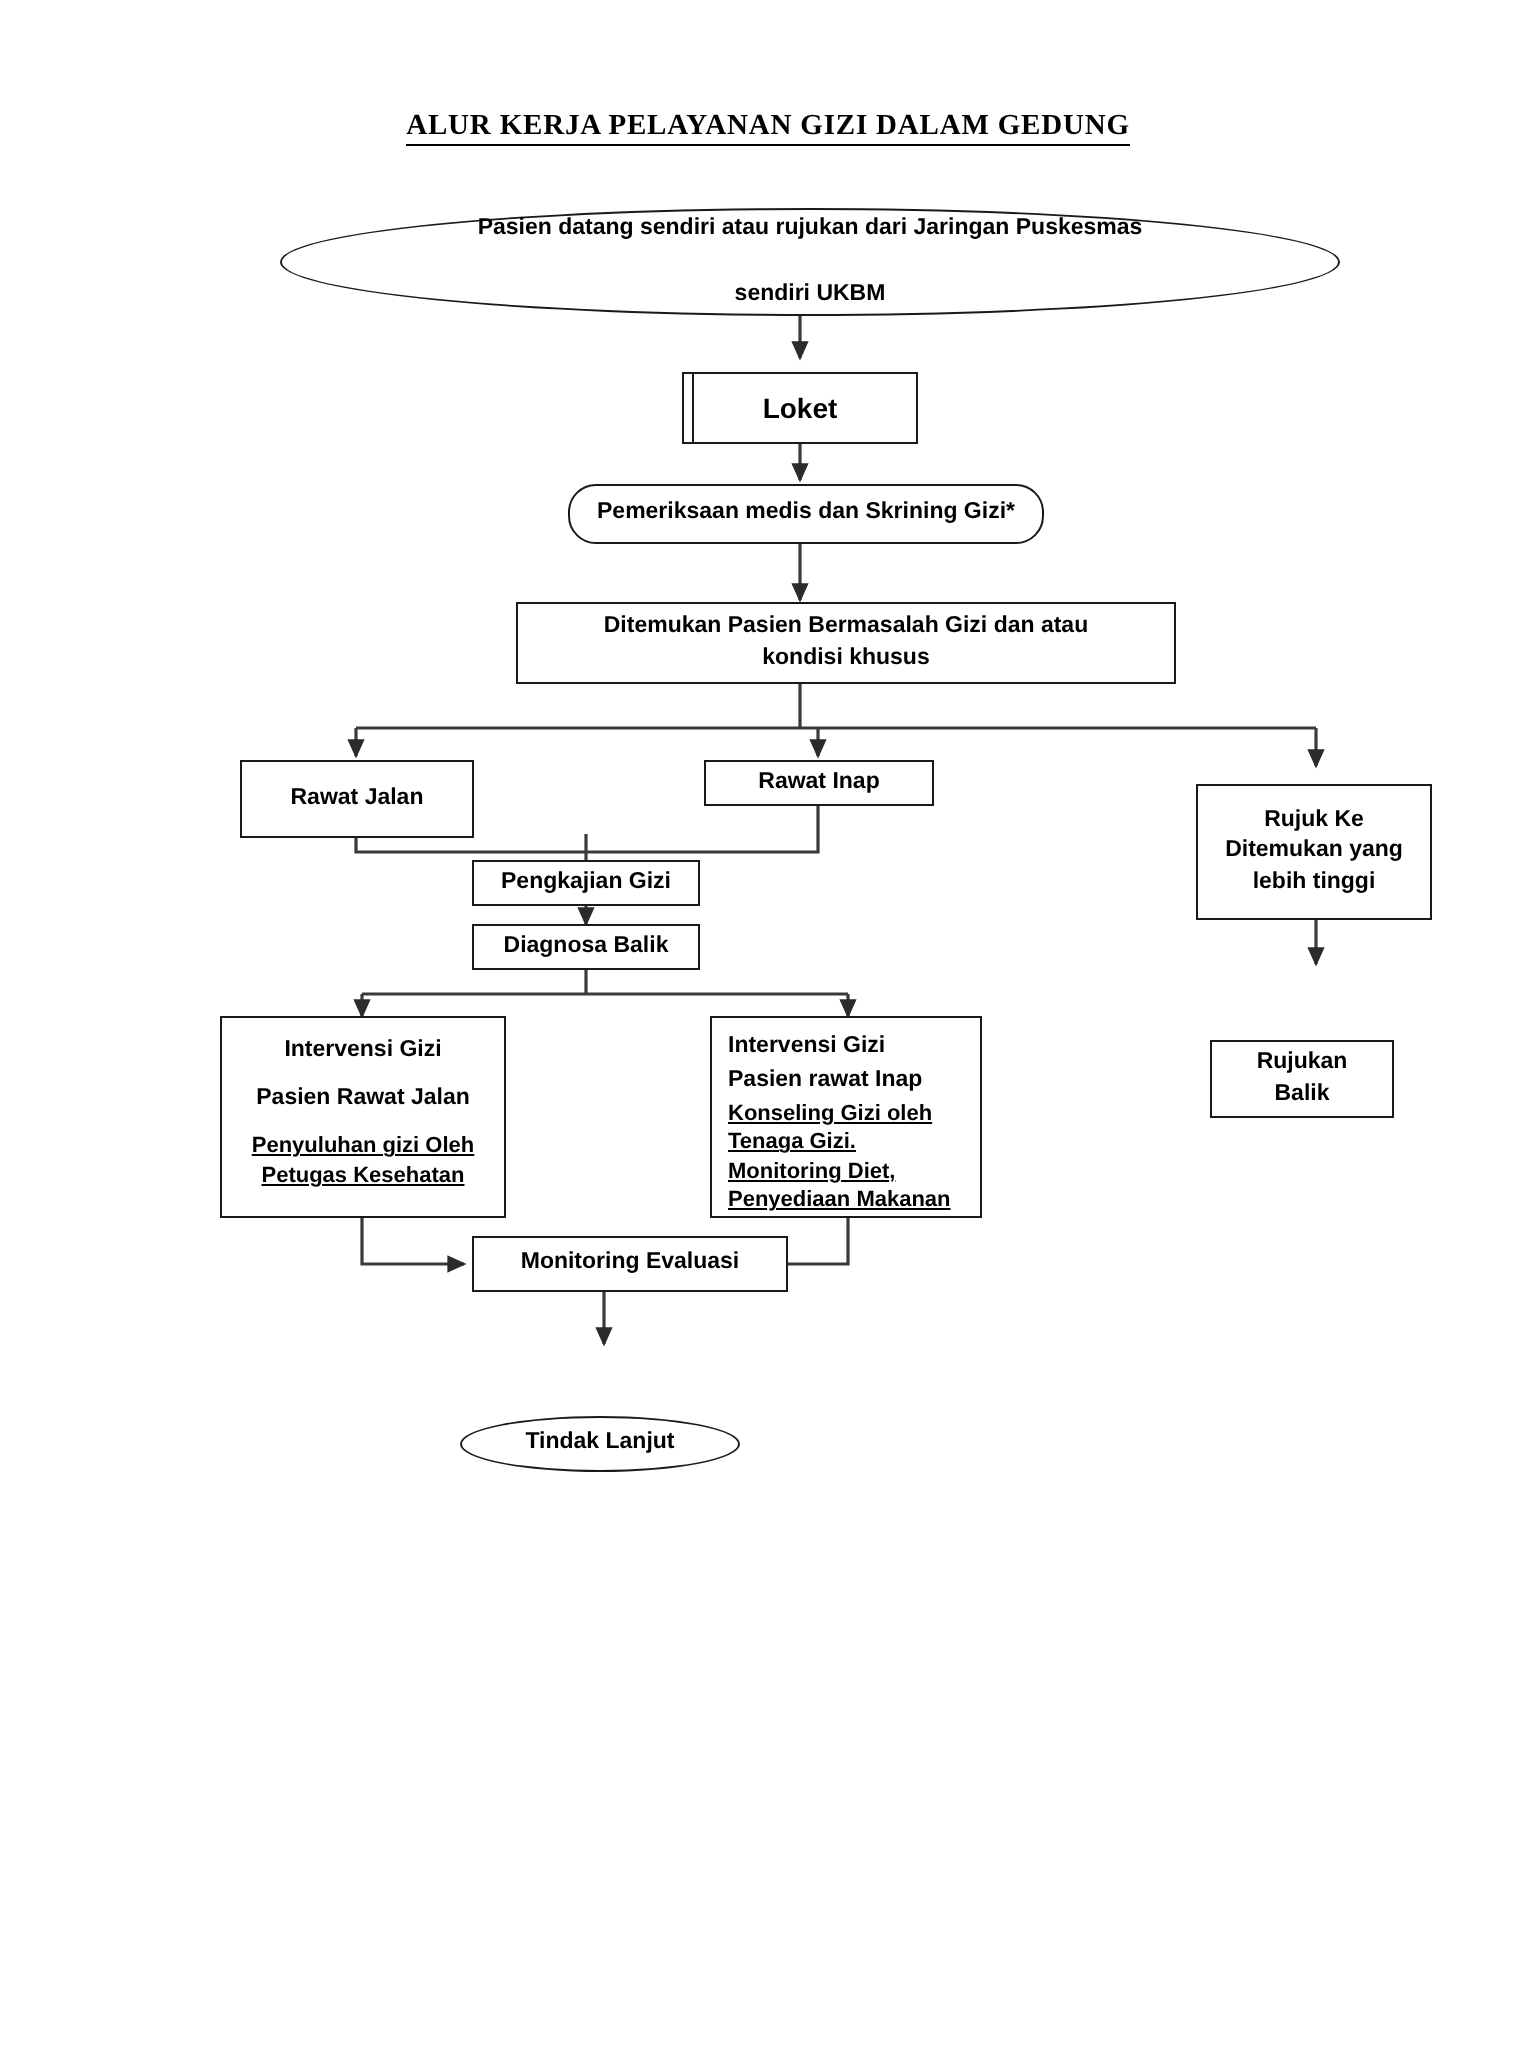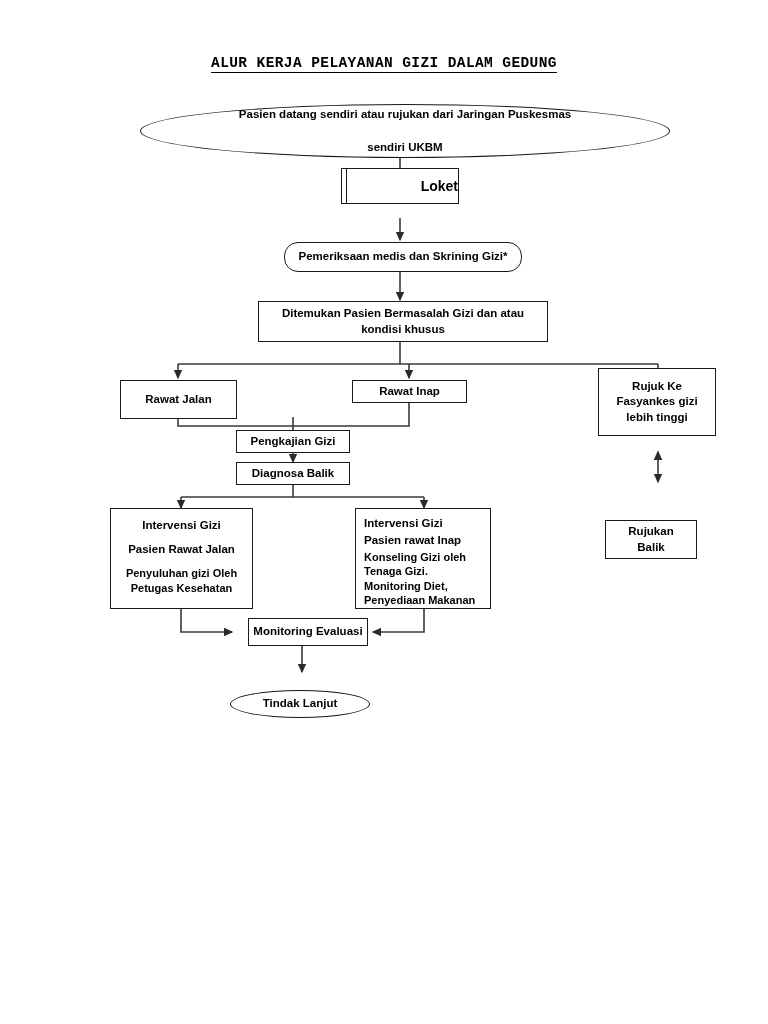--- a/index.html
+++ b/index.html
@@ -46,21 +46,21 @@
 
   .node.left-align {
     align-items: flex-start;
     text-align: left;
   }
 
   .title {
     position: absolute;
     width: 768px;
     text-align: center;
-    font-family: Liberation Mono, monospace;
+    font-family: Liberation Serif, serif;
     font-weight: bold;
     font-size: 14.5px;
     letter-spacing: 0.4px;
     color: #000;
   }
   .title span {
     border-bottom: 1.4px solid #000;
     padding-bottom: 1px;
   }
 
@@ -72,21 +72,21 @@
     background: #fff;
     display: flex;
     flex-direction: column;
     align-items: center;
     justify-content: center;
     text-align: center;
     line-height: 1.5;
   }
 
   .t-b { font-weight: bold; }
-  .fs11 { font-size: 11px; }
+  .fs11 { font-size: 11px; text-decoration: underline; }
   .fs115 { font-size: 11.5px; }
   .fs14 { font-size: 14px; }
 
   
   .loket-inner-bar {
     position: absolute;
     left: 4px;
     top: 0;
     bottom: 0;
     width: 1.4px;
@@ -149,45 +149,45 @@
       <path d="M302,646 L302,672" marker-end="url(#arrowhead)"></path>
 
     </g>
   </svg>
 
   <div class="ellipse fs115 t-b" style="left:140px; top:104px; width:530px; height:54px;gap:15px;">
     <div>Pasien datang sendiri atau rujukan dari Jaringan Puskesmas</div>
     <div>sendiri UKBM</div>
   </div>
 
-  <div class="node" style="left:341px; top:168px; width:118px; height:36px;align-items:flex-end;">
+  <div class="node" style="left:341px; top:186px; width:118px; height:36px;">
     <div class="loket-inner-bar"></div>
     <div class="fs14 t-b">Loket</div>
   </div>
 
   <div class="node fs115 t-b" style="left:284px; top:242px; width:238px; height:30px;border-radius:14px;">
     <div>Pemeriksaan medis dan Skrining Gizi*</div>
   </div>
 
-  <div class="node fs115 t-b" style="left:258px; top:301px; width:290px; height:41px;">
+  <div class="node fs115 t-b" style="left:258px; top:301px; width:330px; height:41px;">
     <div>Ditemukan Pasien Bermasalah  Gizi dan atau</div>
     <div>kondisi khusus</div>
   </div>
 
   <div class="node fs115 t-b" style="left:120px; top:380px; width:117px; height:39px;">
     <div>Rawat Jalan</div>
   </div>
 
   <div class="node fs115 t-b" style="left:352px; top:380px; width:115px; height:23px;">
     <div>Rawat Inap</div>
   </div>
 
-  <div class="node fs115 t-b" style="left:598px; top:368px; width:118px; height:68px;">
+  <div class="node fs115 t-b" style="left:598px; top:392px; width:118px; height:68px;">
     <div>Rujuk Ke</div>
-    <div>Fasyankes gizi</div>
+    <div>Ditemukan yang</div>
     <div>lebih tinggi</div>
   </div>
 
   <div class="node fs115 t-b" style="left:605px; top:483px; width:92px; height:39px;margin-top:37px;">
     <div>Rujukan</div>
     <div>Balik</div>
   </div>
 
   <div class="node fs115 t-b" style="left:236px; top:430px; width:114px; height:23px;align-items:center;">
     <div>Pengkajian Gizi</div>
@@ -210,21 +210,21 @@
     <div class="fs115 t-b">Intervensi Gizi</div>
     <div class="line-gap-sm"></div>
     <div class="fs115 t-b">Pasien rawat Inap</div>
     <div class="line-gap-sm"></div>
     <div class="fs11 t-b">Konseling Gizi oleh</div>
     <div class="fs11 t-b">Tenaga Gizi.</div>
     <div class="fs11 t-b">Monitoring Diet,</div>
     <div class="fs11 t-b">Penyediaan Makanan</div>
   </div>
 
-  <div class="node fs115 t-b" style="left:236px; top:618px; width:120px; height:28px;margin-left:12px;">
+  <div class="node fs115 t-b" style="left:236px; top:618px; width:158px; height:28px;">
     <div>Monitoring Evaluasi</div>
   </div>
 
-  <div class="ellipse fs115 t-b" style="left:230px; top:690px; width:140px; height:28px;text-align:right;">
+  <div class="ellipse fs115 t-b" style="left:230px; top:708px; width:140px; height:28px;text-align:right;">
     <div>Tindak Lanjut</div>
   </div>
 
 </div>
 
 </body></html>

